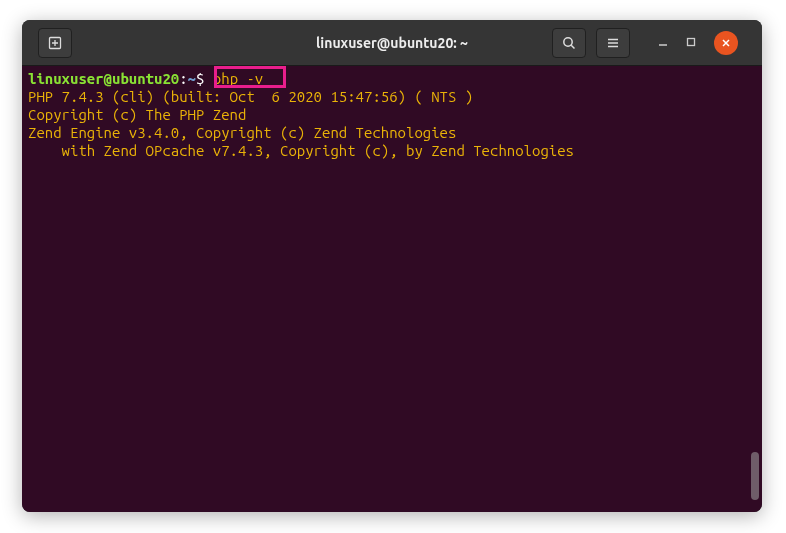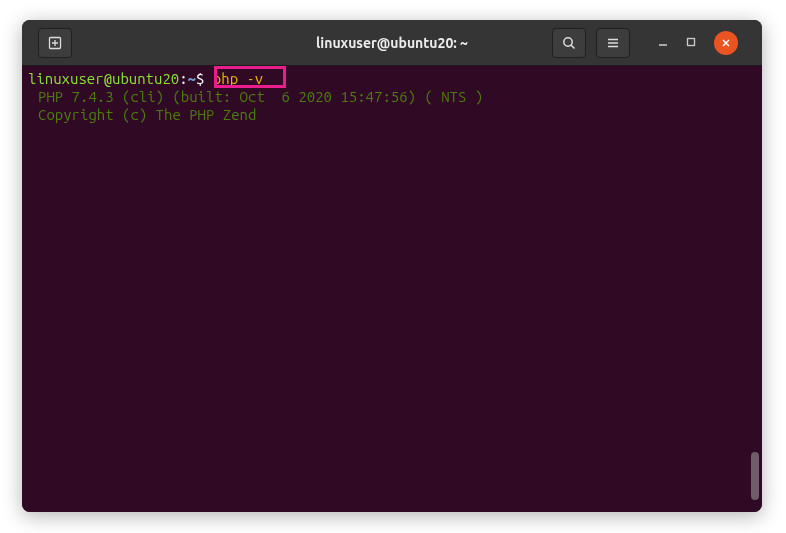--- a/index.html
+++ b/index.html
@@ -83,26 +83,26 @@
     .terminal-body {
       background: #300a24;
       height: calc(100% - 46px);
       padding: 4px 6px;
       font-size: 15px;
       line-height: 18px;
       color: #ffffff;
       position: relative;
       font-family: 'Ubuntu Mono', 'Consolas', monospace;
     }
-    .prompt-user { color: #8AE234; font-weight: normal; }
+    .prompt-user { color: #8AE234; font-weight: bold; }
     .prompt-colon { color: #ffffff; }
     .prompt-path { color: #729FCF; font-weight: bold; }
     .prompt-sym { color: #ffffff; }
     .cmd { color: #eab308; }
-    .out { color: #4d7c0f; white-space: pre; margin-left: 10px; }
+    .out { color: #eab308; white-space: pre; }
     .highlight-box {
       position: absolute;
       border: 3px solid #E91E8C;
       top: 0px;
       left: 192px;
       width: 72px;
       height: 22px;
       pointer-events: none;
     }
     .cursor-block {
@@ -171,17 +171,19 @@
     </div>
   </div>
 
   <div class="terminal-body">
     <div class="highlight-box"></div>
 
     <div class="line"><span class="prompt-user">linuxuser@ubuntu20</span><span class="prompt-colon">:</span><span class="prompt-path">~</span><span class="prompt-sym">$</span><span class="cmd"> <span>php -v</span></span></div>
 
     <div class="out">PHP 7.4.3 (cli) (built: Oct  6 2020 15:47:56) ( NTS )</div>
     <div class="out">Copyright (c) The PHP Zend</div>
+    <div class="out">Zend Engine v3.4.0, Copyright (c) Zend Technologies</div>
+    <div class="out">    with Zend OPcache v7.4.3, Copyright (c), by Zend Technologies</div>
 
 
     <div class="scrollbar"></div>
   </div>
 </div>
 
 </body></html>

